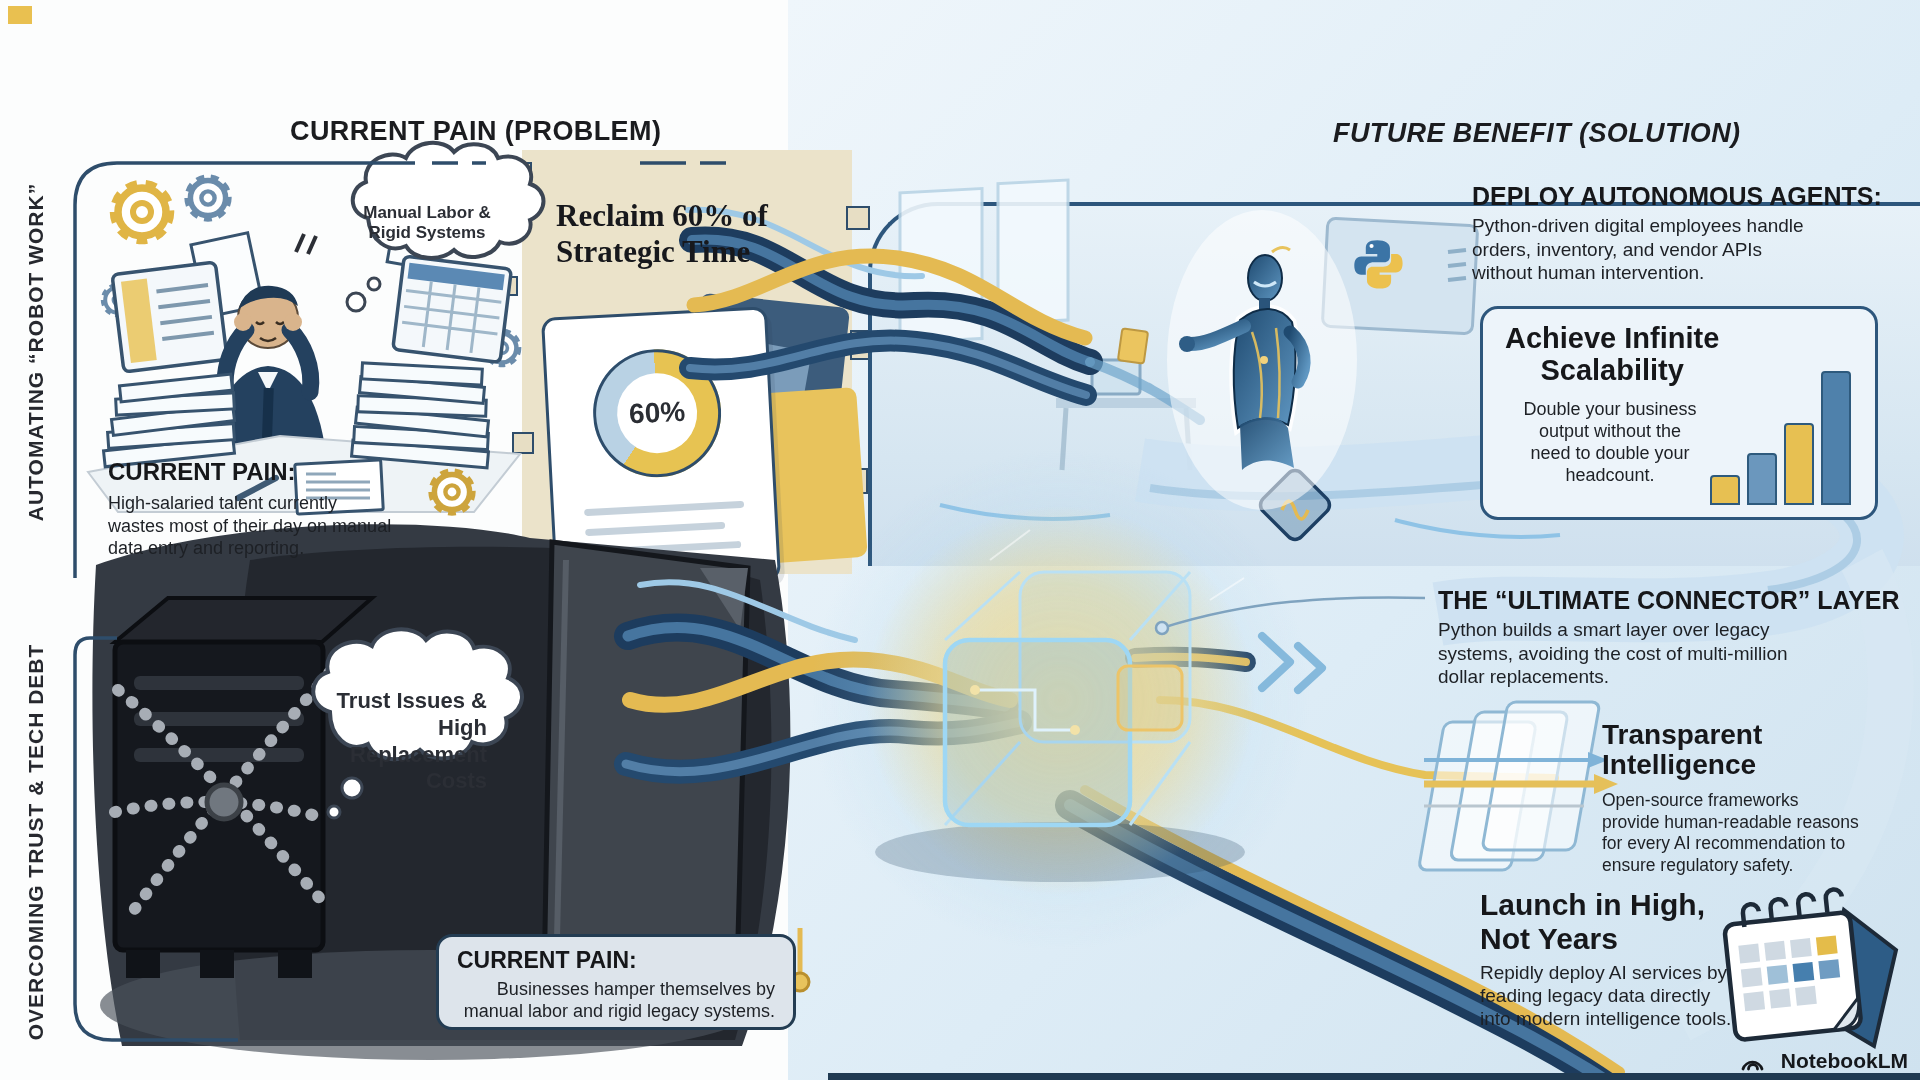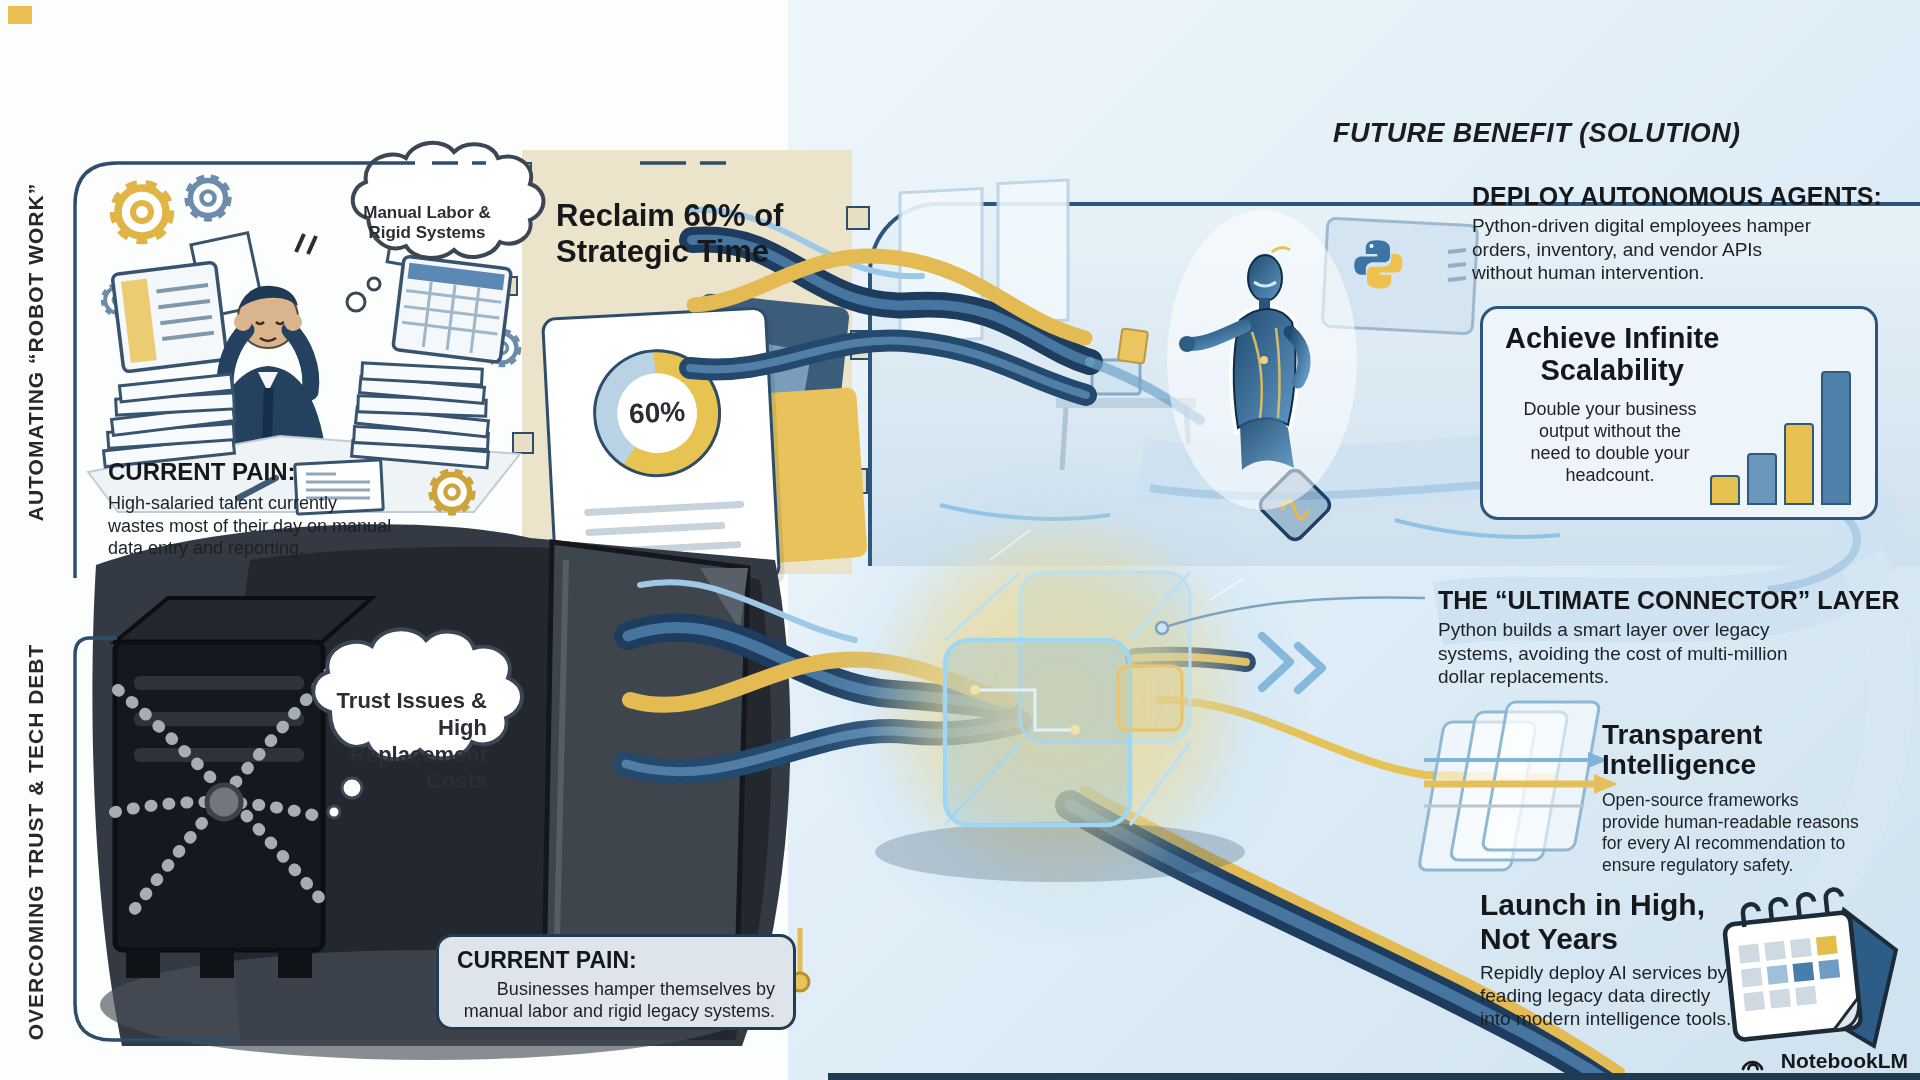--- a/index.html
+++ b/index.html
@@ -11,21 +11,21 @@
   
   .bg-right{left:788px;top:0;width:1132px;height:1080px;z-index:0;
     background:linear-gradient(135deg,#eff6fb 0%,#ddecf6 55%,#cfe2ef 100%);}
   
   .sec-h{font-weight:bold;font-size:27px;letter-spacing:.4px;color:#1b1c1f;}
   .vlabel{font-weight:bold;font-size:21px;letter-spacing:1px;color:#26282e;white-space:nowrap;
     transform:translate(-50%,-50%) rotate(-90deg);}
   
   .reclaim-card{left:522px;top:150px;width:330px;height:424px;background:#ebe3ca;z-index:1;}
   .pix{position:absolute;background:#e7dec4;border:2px solid #2e4d6b;z-index:1;}
-  .reclaim-h{left:556px;top:198px;width:300px;font-weight:bold;font-size:31px;line-height:1.16;color:#17181c;z-index:5;}
+  .reclaim-h{left:556px;top:198px;width:300px;font-weight:bold;font-size:31px;line-height:1.16;color:#17181c;z-index:5;font-family:Liberation Serif, serif;}
   .doc-card{left:548px;top:312px;width:220px;height:268px;background:#ffffff;border:3px solid #2e4d6b;
     border-radius:14px;transform:rotate(-3deg);z-index:2;box-shadow:4px 6px 0 rgba(40,60,80,.12);}
   .folder{z-index:1;border-radius:10px;}
   .donut{left:44px;top:34px;width:128px;height:128px;border-radius:50%;position:absolute;
     box-shadow:0 0 0 3px #2e4d6b inset;}
   .donut-hole{position:absolute;left:24px;top:24px;width:80px;height:80px;border-radius:50%;background:#fff;
     display:flex;align-items:center;justify-content:center;font-weight:bold;font-size:28px;color:#2a2d33;}
   .doc-line{position:absolute;left:30px;height:7px;background:#c6d2dc;border-radius:4px;}
   
   .h-sm{font-weight:bold;color:#16171a;}
@@ -350,38 +350,39 @@
     </g>
 
     <g fill="none" stroke="#2e4d6b" stroke-width="3.5">
       <path d="M75,578 L75,205 Q75,163 117,163 L415,163"></path>
       <path d="M432,163 h26 M472,163 h14"></path>
       <path d="M640,163 h46 M700,163 h26"></path>
       <path d="M117,638 L90,638 Q75,638 75,655 L75,1004 Q75,1040 112,1040 L238,1040"></path>
     </g>
   </svg>
 
+  <div class="abs sec-h z5" style="left:290px;top:116px;">CURRENT PAIN (PROBLEM)</div>
   <div class="abs sec-h z5" style="left:1333px;top:118px;font-style:italic;">FUTURE BENEFIT (SOLUTION)</div>
 
   <div class="abs vlabel z5" style="left:36px;top:352px;">AUTOMATING “ROBOT WORK”</div>
   <div class="abs vlabel z5" style="left:36px;top:842px;">OVERCOMING TRUST &amp; TECH DEBT</div>
 
   <div class="abs cloud-txt lines" style="left:352px;top:203px;width:150px;font-size:17px;line-height:1.2;">Manual Labor &amp;
 Rigid Systems</div>
 
   <div class="abs h-sm z5" style="left:108px;top:458px;font-size:24px;">CURRENT PAIN:</div>
   <div class="abs body-txt lines z5" style="left:108px;top:492px;width:320px;font-size:18px;line-height:1.25;">High-salaried talent currently
 wastes most of their day on manual
 data entry and reporting.</div>
 
   <div class="abs reclaim-h lines">Reclaim 60% of
 Strategic Time</div>
 
   <div class="abs h-sm z5" style="left:1472px;top:182px;font-size:25px;">DEPLOY AUTONOMOUS AGENTS:</div>
-  <div class="abs body-txt lines z5" style="left:1472px;top:214px;width:370px;font-size:19px;line-height:1.24;">Python-driven digital employees hamper
+  <div class="abs body-txt lines z5" style="left:1472px;top:214px;width:370px;font-size:19px;line-height:1.24;">Python-driven digital employees handle
 orders, inventory, and vendor APIs
 without human intervention.</div>
 
   <div class="abs scal-box">
     <div class="abs h-sm lines" style="left:22px;top:14px;font-size:29px;line-height:1.1;">Achieve Infinite
 Scalability</div>
     <div class="abs body-txt lines" style="left:22px;top:90px;width:210px;font-size:18px;line-height:1.22;">Double your business
 output without the
 need to double your
 headcount.</div>

